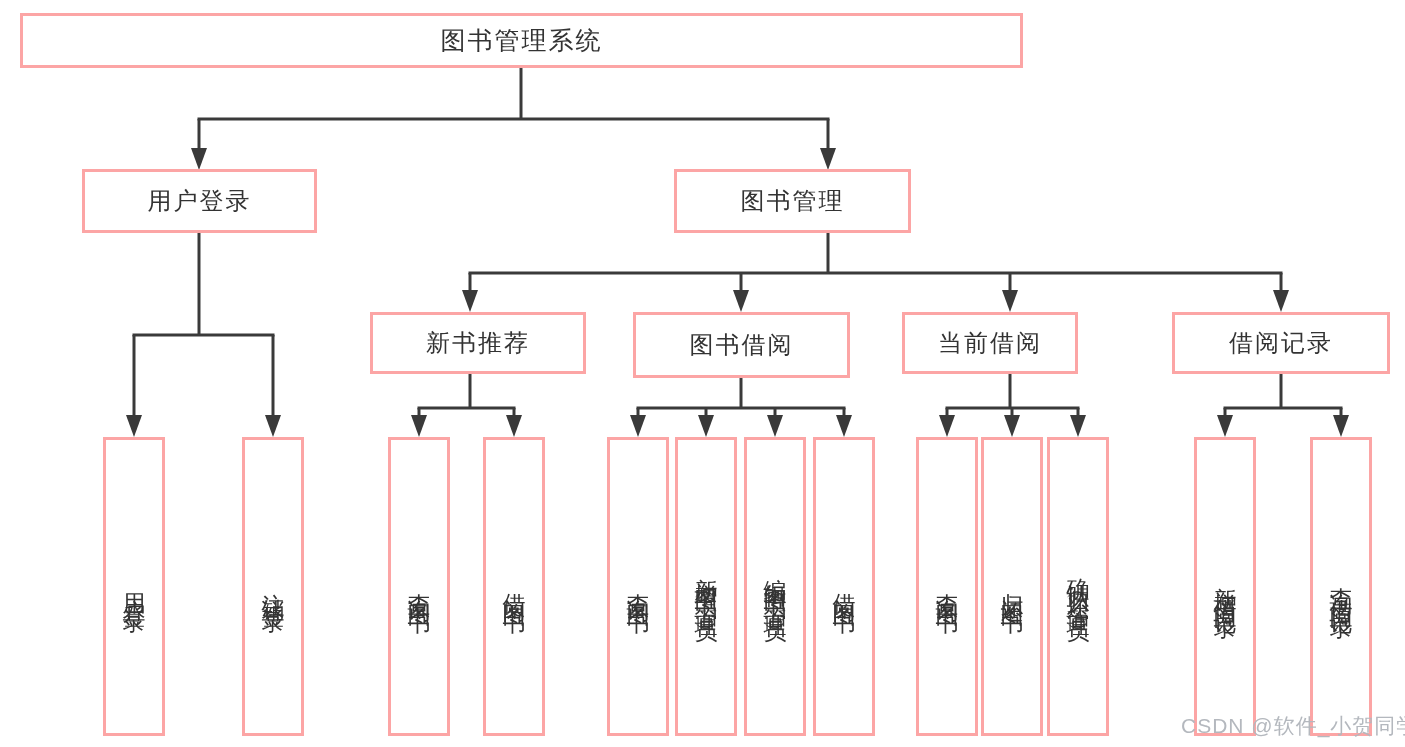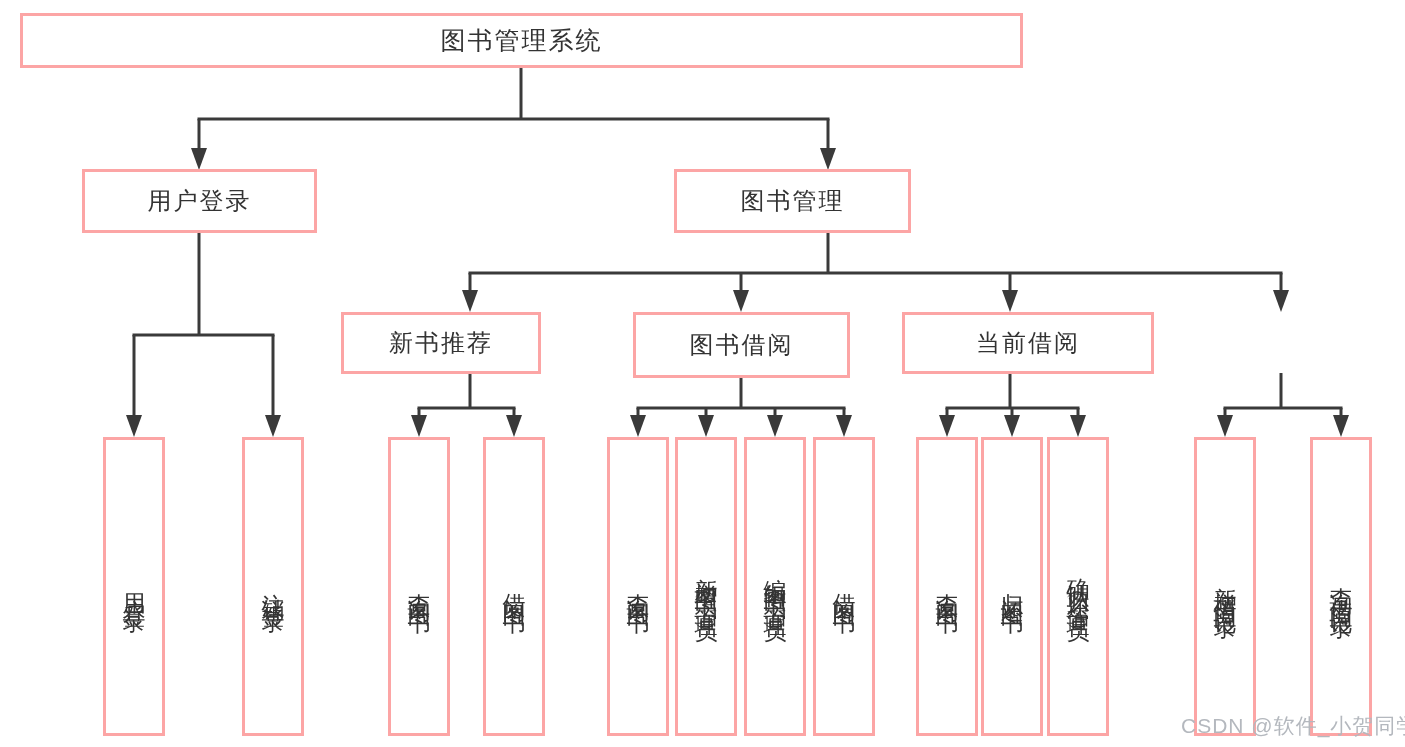--- a/index.html
+++ b/index.html
@@ -113,23 +113,24 @@
     <polygon class="ah" points="1070,415 1086,415 1078,437"></polygon>
     <polygon class="ah" points="1217,415 1233,415 1225,437"></polygon>
     <polygon class="ah" points="1333,415 1349,415 1341,437"></polygon>
   </svg>
 
   <div class="box title-box" style="left:20px;top:13px;width:1003px;height:55px">图书管理系统</div>
 
   <div class="box" style="left:82px;top:169px;width:235px;height:64px">用户登录</div>
   <div class="box" style="left:674px;top:169px;width:237px;height:64px">图书管理</div>
 
-  <div class="box" style="left:341px;top:312px;width:200px;height:62px">新书推荐</div>
+  <div class="box" style="left:370px;top:312px;width:216px;height:62px">新书推荐</div>
   <div class="box" style="left:633px;top:312px;width:217px;height:66px">图书借阅</div>
-  <div class="box" style="left:902px;top:312px;width:252px;height:62px">当前借阅</div>
+  <div class="box" style="left:902px;top:312px;width:176px;height:62px">当前借阅</div>
+  <div class="box" style="left:1172px;top:312px;width:218px;height:62px">借阅记录</div>
 
   <div class="box leaf" style="left:103px;top:437px;width:62px;height:299px">用户登录</div>
   <div class="box leaf" style="left:242px;top:437px;width:62px;height:299px">注销登录</div>
 
   <div class="box leaf" style="left:388px;top:437px;width:62px;height:299px">查询图书</div>
   <div class="box leaf" style="left:483px;top:437px;width:62px;height:299px">借阅图书</div>
 
   <div class="box leaf" style="left:607px;top:437px;width:62px;height:299px">查询图书</div>
   <div class="box leaf" style="left:675px;top:437px;width:62px;height:299px">新增图书（管理员）</div>
   <div class="box leaf" style="left:744px;top:437px;width:62px;height:299px">编辑图书（管理员）</div>

